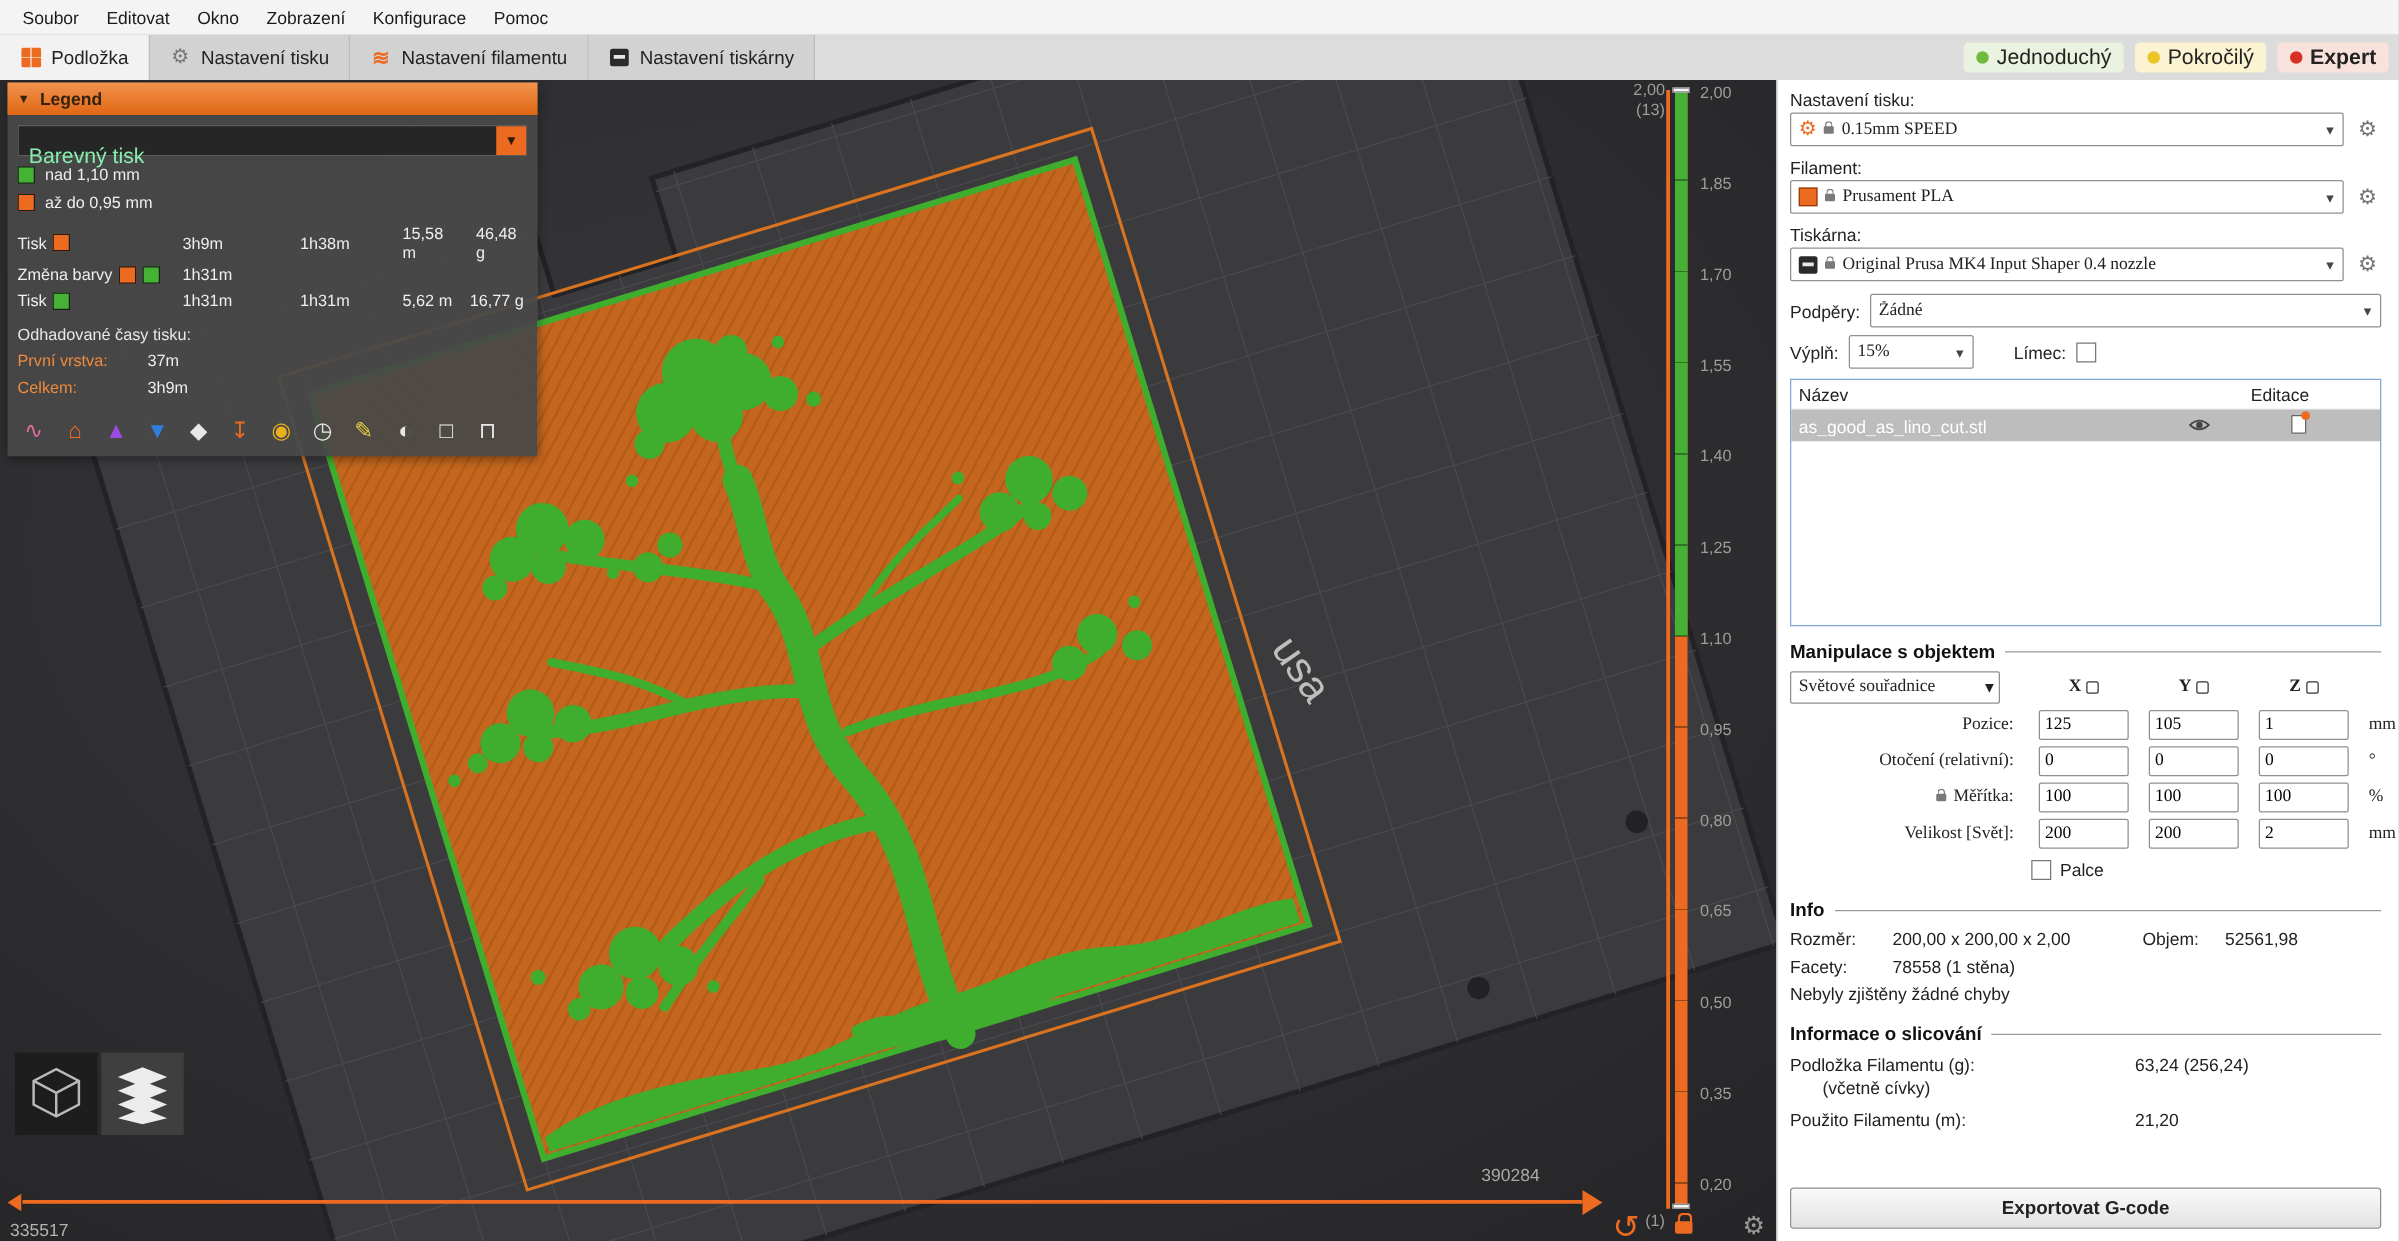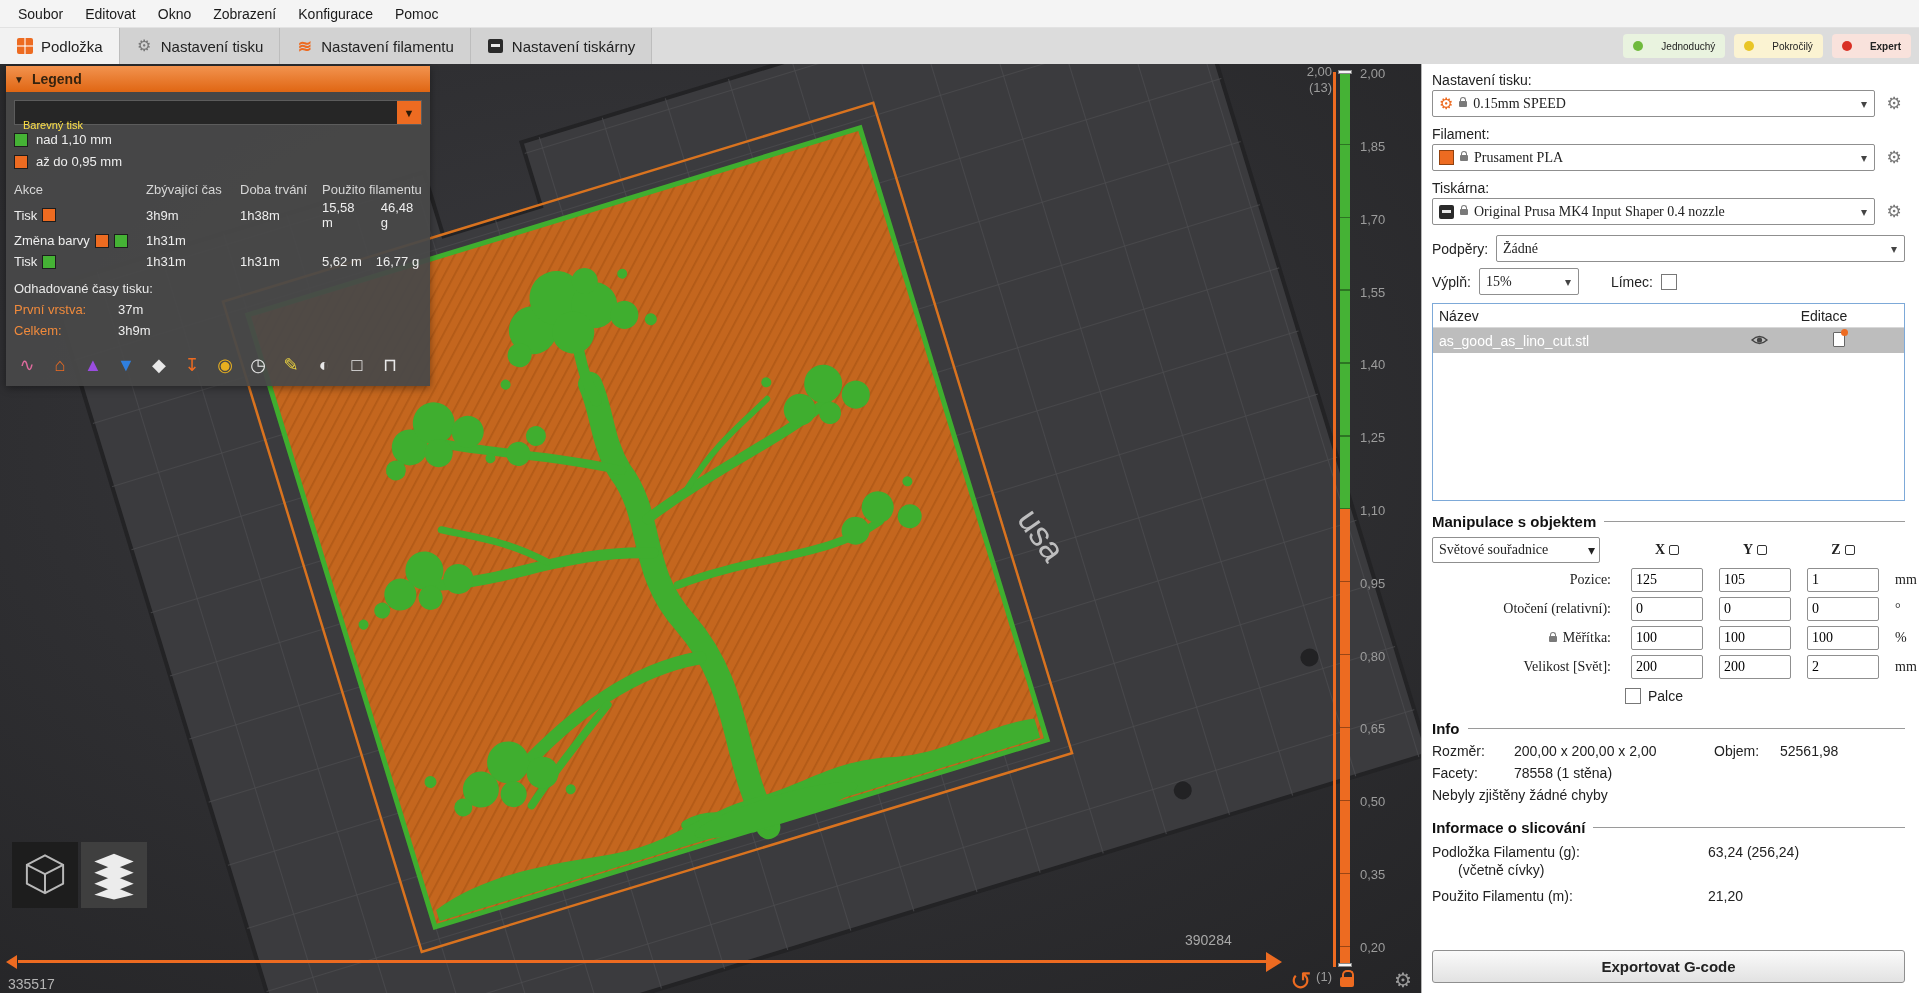--- a/index.html
+++ b/index.html
@@ -20,38 +20,38 @@
   .tab.active { background:#f2f2f2; }
   .ticon { width:17px; height:17px; display:inline-flex; align-items:center; justify-content:center; }
   .platter-ic { width:16px; height:16px; background:#ed6b21; border-radius:2px;
      background-image:linear-gradient(#0000 46%, rgba(255,255,255,.55) 46%, rgba(255,255,255,.55) 54%, #0000 54%),
                       linear-gradient(90deg,#0000 46%, rgba(255,255,255,.55) 46%, rgba(255,255,255,.55) 54%, #0000 54%); }
   .gear-glyph { font-size:16px; color:#777; line-height:1; }
   .filament-ic { color:#ed6b21; font-size:17px; font-weight:bold; line-height:1; }
   .printer-ic { width:15px; height:14px; background:#2a2a2a; border-radius:2px; position:relative; }
   .printer-ic::after { content:""; position:absolute; left:3px; top:5px; width:9px; height:3px; background:#e8e8e8; }
   .modes { margin-left:auto; display:flex; align-items:center; gap:9px; padding-right:8px; }
-  .mode-pill { display:flex; align-items:center; gap:18px; height:24px; padding:0 10px; border-radius:4px; font-size:10px; }
+  .mode-pill { display:flex; align-items:center; gap:6px; height:24px; padding:0 10px; border-radius:4px; font-size:17px; }
   .mode-dot { width:10px; height:10px; border-radius:50%; }
   .mode-simple { background:#e9f3df; }
   .mode-adv { background:#fbf3d2;align-items:center; }
   .mode-expert { background:#f9e2dc; font-weight:bold; }
 
   
   .viewport { position:absolute; left:0; top:64px; width:1421px; height:929px; background:#2a2a2c; overflow:hidden; }
   .scene { position:absolute; left:0; top:0; }
 
   
   .legend { position:absolute; left:6px; top:2px; width:424px; background:rgba(72,72,72,.94);
             color:#eee; font-size:13px; box-shadow:0 2px 8px rgba(0,0,0,.4); }
   .legend-header { height:26px; background:linear-gradient(#f2934f,#e06613); color:#35230f; font-weight:bold;
                    display:flex; align-items:center; gap:8px; padding:0 8px; font-size:14px; }
   .legend-body { padding:8px 8px 8px 8px; }
   .lg-combo { display:flex; height:25px; border:1px solid #5c5c5c; background:#262626; align-items:center; }
-  .lg-combo .val { flex:1; padding:0 8px; color:#fde047; font-size:11px;margin-top:25px; }
+  .lg-combo .val { flex:1; padding:0 8px; color:#86efac; font-size:17px;margin-top:25px; }
   .lg-combo .btn { width:24px; height:100%; background:#ed6b21; color:#2b1a08; display:flex; align-items:center; justify-content:center; font-size:11px; }
   .lg-range { display:flex; align-items:center; gap:8px; margin-top:7px; }
   .sw { width:14px; height:14px; border:1px solid #1d1d1d; display:inline-block; }
   .sw-green { background:#45b235; } .sw-orange { background:#ed6b21; }
   .lg-table { margin-top:10px; }
   .lg-tr { display:flex; align-items:center; min-height:21px; }
   .lg-th { color:#d6d6d6; }
   .c-act { width:132px; display:flex; align-items:center; gap:5px; }
   .c-rem { width:94px; } .c-dur { width:82px; }
   .c-use { flex:1; display:flex; gap:14px; }
@@ -289,26 +289,20 @@
         </div>
         <div class="lg-range">
           <span class="sw sw-green"></span>
           <span>nad 1,10 mm</span>
         </div>
         <div class="lg-range">
           <span class="sw sw-orange"></span>
           <span>až do 0,95 mm</span>
         </div>
         <div class="lg-table">
-          <div class="lg-tr lg-th">
-            <span class="c-act">Akce</span>
-            <span class="c-rem">Zbývající čas</span>
-            <span class="c-dur">Doba trvání</span>
-            <span class="c-use">Použito filamentu</span>
-          </div>
           <div class="lg-tr">
             <span class="c-act">
                 <span>Tisk</span>
                 <span class="sw sw-orange"></span>
               </span>
             <span class="c-rem">3h9m</span>
             <span class="c-dur">1h38m</span>
             <span class="c-use">
                 <span>15,58 m</span>
                 <span>46,48 g</span>

